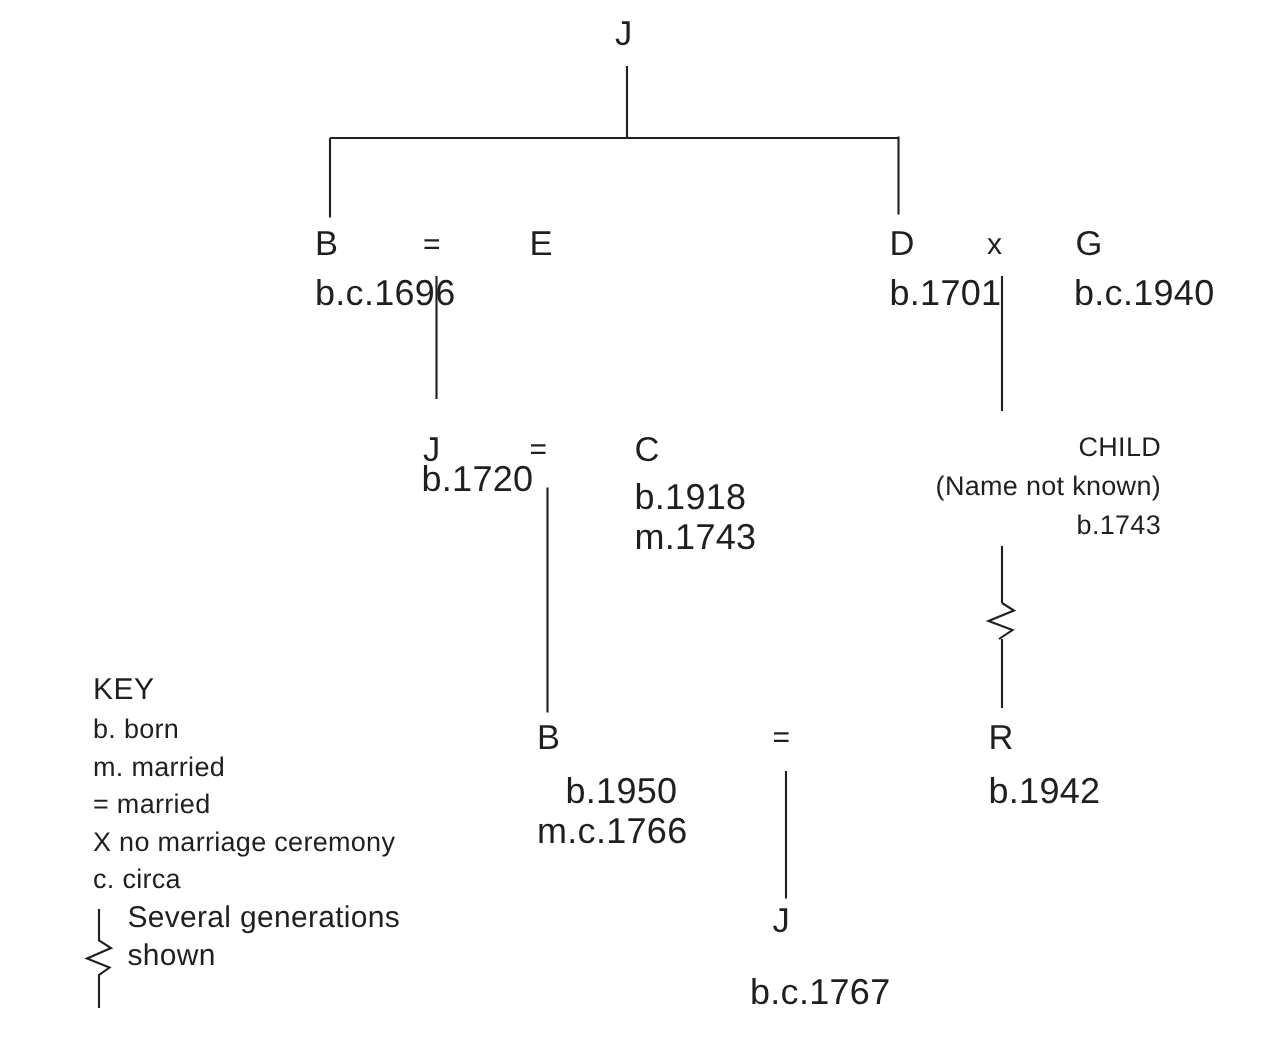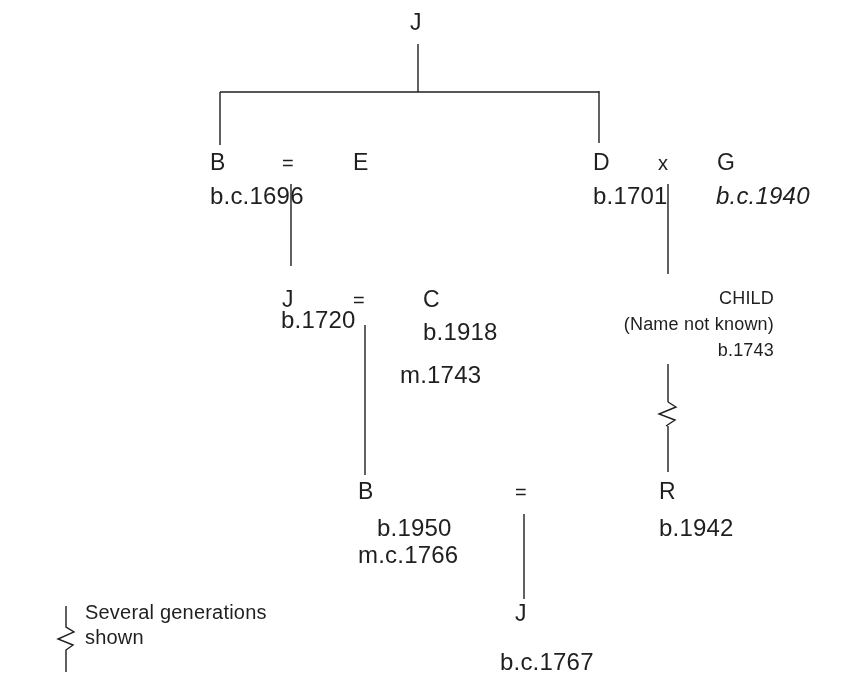--- a/index.html
+++ b/index.html
@@ -58,44 +58,52 @@
 
   <span class="abs big" style="left:210px; top:149px;">B</span>
   <span class="abs rel" style="left:282px; top:152px;">=</span>
   <span class="abs big" style="left:353px; top:149px;">E</span>
   <span class="abs sub" style="left:210px; top:182px;">b.c.1696</span>
 
   <span class="abs big" style="left:593px; top:149px;">D</span>
   <span class="abs rel" style="left:658px; top:152px;">x</span>
   <span class="abs big" style="left:717px; top:149px;">G</span>
   <span class="abs sub" style="left:593px; top:182px;">b.1701</span>
-  <span class="abs sub" style="left:716px; top:182px;font-style:italic;">b.c.1940</span>
+  <span class="abs sub" style="left:716px; top:182px;">b.c.1940</span>
 
   <span class="abs big" style="left:282px; top:286px;">J</span>
   <span class="abs rel" style="left:353px; top:289px;">=</span>
   <span class="abs big" style="left:423px; top:286px;">C</span>
   <span class="abs sub" style="left:281px; top:306px;">b.1720</span>
   <span class="abs sub" style="left:423px; top:318px;">b.1918</span>
-  <span class="abs sub" style="left:400px; top:345px;margin-top:16px;">m.1743</span>
+  <span class="abs sub" style="left:423px; top:345px;">m.1743</span>
 
   <div class="child-block" style="left:560px; top:285px; width:214px;">
     <div>CHILD</div>
     <div>(Name not known)</div>
     <div>b.1743</div>
   </div>
 
   <span class="abs big" style="left:358px; top:478px;">B</span>
   <span class="abs sub" style="left:377px; top:514px;">b.1950</span>
   <span class="abs sub" style="left:358px; top:541px;">m.c.1766</span>
   <span class="abs rel" style="left:515px; top:481px;">=</span>
   <span class="abs big" style="left:659px; top:478px;">R</span>
   <span class="abs sub" style="left:659px; top:514px;text-align:right;">b.1942</span>
 
   <span class="abs big" style="left:515px; top:600px;">J</span>
   <span class="abs sub" style="left:500px; top:648px;">b.c.1767</span>
 
+  <div class="key-block" style="left:62px; top:446px;">
+    <div class="key-title">KEY</div>
+    <div class="key-item">b. born</div>
+    <div class="key-item">m. married</div>
+    <div class="key-item">= married</div>
+    <div class="key-item">X no marriage ceremony</div>
+    <div class="key-item">c. circa</div>
+  </div>
 
   <div class="note-block" style="left:85px; top:600px;">
     <div>Several generations</div>
     <div>shown</div>
   </div>
 
 </div>
 
 </body></html>

